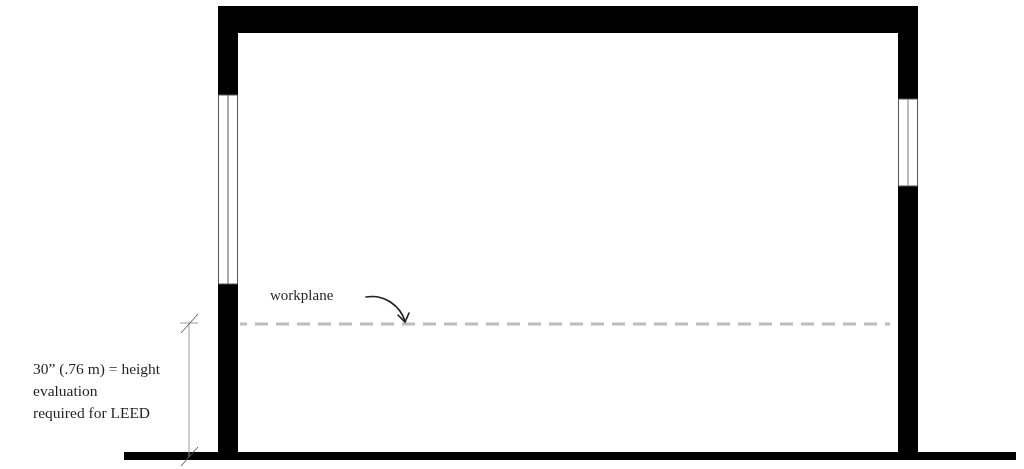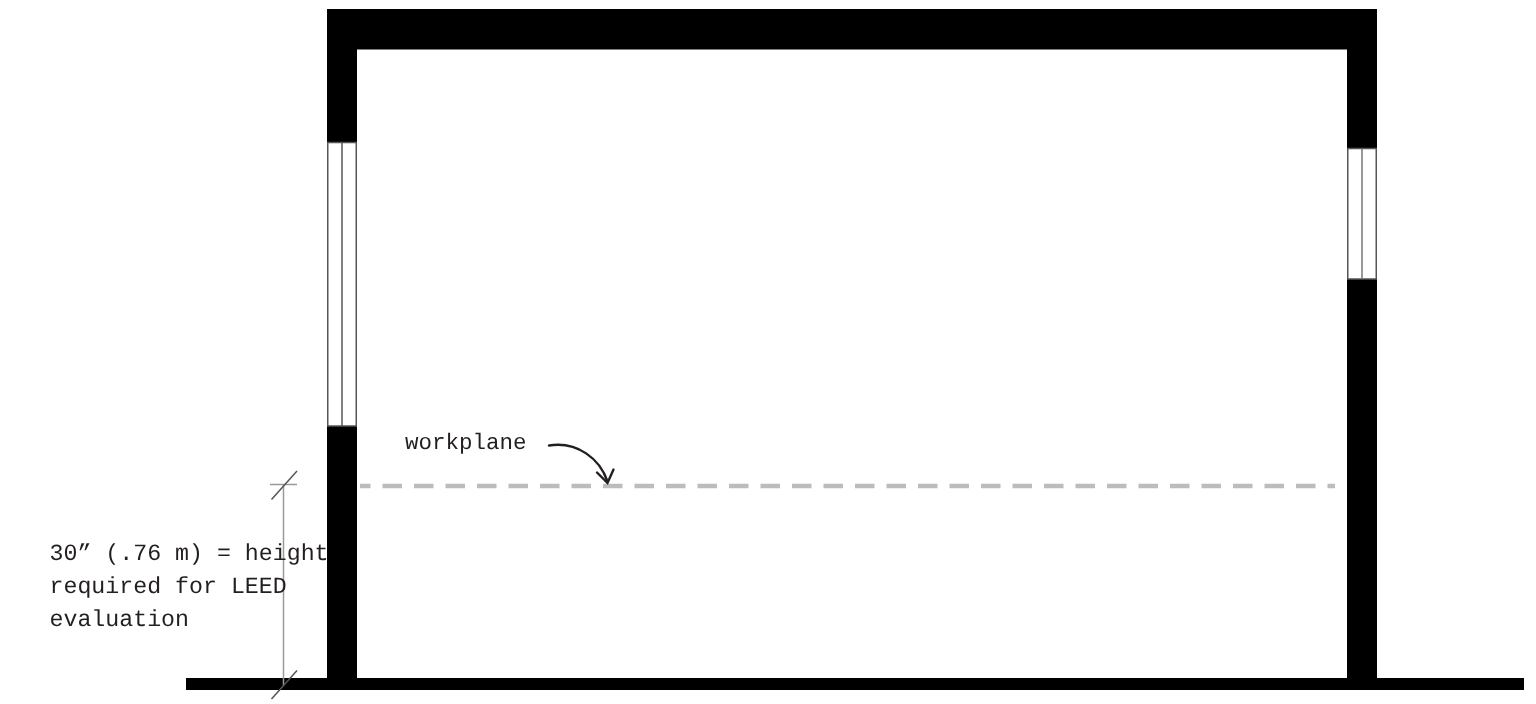--- a/index.html
+++ b/index.html
@@ -1,20 +1,20 @@
 <!DOCTYPE html>
 <html><head>
   <meta charset="utf-8">
   <style>
     html, body { margin: 0; padding: 0; background: #ffffff; }
     body { width: 1024px; height: 469px; position: relative; overflow: hidden; }
     #diagram { position: absolute; left: 0; top: 0; }
     .label {
       position: absolute;
-      font-family: Liberation Mono, monospace;
+      font-family: Liberation Serif, serif;
       color: #231f20;
       margin: 0;
       white-space: nowrap;
     }
     #workplane-label { left: 270px; top: 287px; font-size: 15px; }
     #height-note { left: 6px; top: 358px; font-size: 15.5px; line-height: 22px; }
     #height-note span { display: block; margin-left: 27px; }
   </style>
 </head>
 <body>
@@ -53,15 +53,15 @@
     <line x1="180" y1="323" x2="198" y2="323"></line>
     <line x1="181" y1="333" x2="198" y2="314" stroke="#555"></line>
     <line x1="181" y1="466" x2="198" y2="447" stroke="#555"></line>
   </g>
 </svg>
 
 <p id="workplane-label" class="label">workplane</p>
 
 <p id="height-note" class="label">
   <span>30” (.76 m) = height</span>
+  <span>evaluation</span>
   <span>required for LEED</span>
-  <span>evaluation</span>
 </p>
 
 </body></html>

